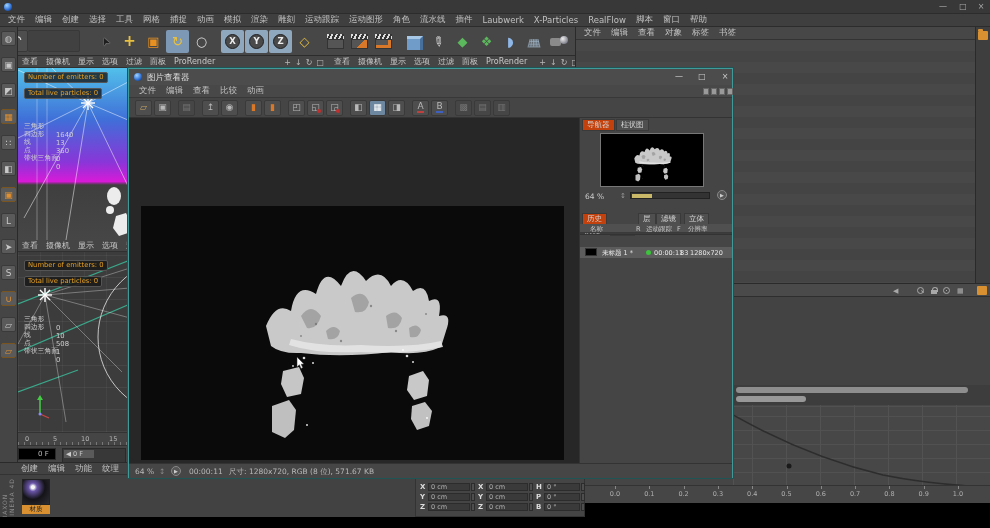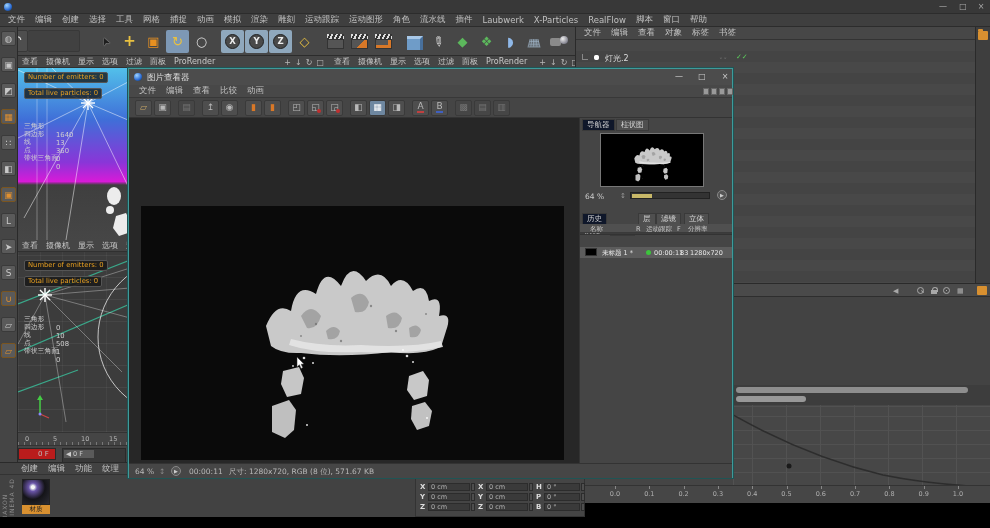--- a/index.html
+++ b/index.html
@@ -82,21 +82,21 @@
           border-radius:2px;color:#e8a020;font-size:6.8px;line-height:9px;padding:0 3px;white-space:nowrap}
   .statrow{position:absolute;font-size:6.8px;color:#d0d0d0;white-space:nowrap}
   .statrow .sv{position:absolute;left:32px}
 
   
   #ltimeline{left:18px;top:432px;width:110px;height:14px;background:#454545;border-top:1px solid #333;border-bottom:1px solid #333}
   .ltick{position:absolute;top:2px;font-size:6.5px;color:#b8b8b8}
   #ltimeline .ticks{position:absolute;left:0;bottom:0;width:100%;height:3px;
      background:repeating-linear-gradient(90deg,#777 0 1px,transparent 1px 6px)}
   #transport{left:18px;top:446px;width:110px;height:16px;background:#454545}
-  #frameField{position:absolute;left:0;top:2px;width:38px;height:12px;background:#b91c1c;border:1px solid #2a2a2a;
+  #frameField{position:absolute;left:0;top:2px;width:38px;height:12px;background:#000000;border:1px solid #2a2a2a;
               color:#bbb;font-size:7px;line-height:10px;padding-left:19px}
   #frameSlider{position:absolute;left:44px;top:2px;width:64px;height:26px;background:#383838;border:1px solid #2a2a2a}
   #frameSlider .hd{position:absolute;left:1px;top:1px;width:30px;height:8px;background:#5a5a5a;color:#ccc;
                    font-size:6.5px;line-height:8px;padding-left:2px;white-space:nowrap}
 
   
   #matmgr{left:0;top:462px;width:415px;height:55px;background:#424242;border-top:1px solid #2a2a2a}
   #matMenu{display:flex;align-items:center;height:12px;border-bottom:1px solid #333;padding-left:16px}
   #brand{position:absolute;left:-17px;top:26px;transform:rotate(-90deg);font-size:6px;color:#8a8a8a;letter-spacing:1px;width:50px}
   #matThumb{position:absolute;left:22px;top:16px;width:28px;height:26px;border:1px solid #222;
@@ -188,21 +188,21 @@
   .pvb.activeblue .g{color:#fff}
   .pvb.reddot::after{content:"";position:absolute;right:2px;bottom:2px;width:4px;height:4px;border-radius:50%;background:#c03030}
   .pvb.redu .g{border-bottom:2px solid #c04040}
   .pvb.bluu .g{border-bottom:2px solid #4060c0}
   .pvgap{width:5px;flex:0 0 auto}
   #pvCanvas{position:absolute;left:0;top:49px;width:450px;height:345px;background:#272727}
   #pvImage{position:absolute;left:12px;top:88px;width:423px;height:254px;background:#0a0a0a}
   #pvRight{position:absolute;left:450px;top:49px;width:153px;height:345px;background:#454545;border-left:1px solid #333}
   .ptab{position:absolute;height:12px;background:#4f4f4f;border:1px solid #3a3a3a;color:#d8d8d8;
         font-size:7.5px;line-height:10px;padding:0 4px;white-space:nowrap}
-  .ptab.on{background:#0f172a}
+  .ptab.on{background:#c2410c}
   #pvThumbBox{position:absolute;left:20px;top:15px;width:104px;height:54px;background:#000;border:1px solid #777}
   #pvZoomVal{position:absolute;left:5px;top:74px;font-size:7.5px;color:#ccc}
   #pvZoomSpin{position:absolute;left:40px;top:74px;font-size:7px;color:#999}
   #pvZoomTrack{position:absolute;left:50px;top:74px;width:80px;height:7px;background:#333;border:1px solid #222}
   #pvZoomFill{position:absolute;left:1px;top:1px;width:20px;height:4px;background:#c8b868}
   #pvZoomBtn{position:absolute;left:137px;top:72px;width:10px;height:10px;border-radius:50%;background:#555;
              border:1px solid #888;color:#ccc;font-size:5px;text-align:center;line-height:9px}
   #pvHistHeader{position:absolute;left:0;top:107px;width:100%;height:10px;background:#3c3c3c;border-top:1px solid #333;
                 border-bottom:1px solid #333;font-size:7.5px;color:#ccc;line-height:9px;padding-left:5px}
   #pvThead{position:absolute;left:0;top:106px;width:100%;height:9px;background:#505050;border-bottom:1px solid #3a3a3a}
@@ -515,27 +515,20 @@
   <div class="abs" id="om">
     <div id="omMenu">
         <div class="mi">文件</div>
         <div class="mi">编辑</div>
         <div class="mi">查看</div>
         <div class="mi">对象</div>
         <div class="mi">标签</div>
         <div class="mi">书签</div>
       </div>
     <div id="omRows">
-        <div class="omrow" style="top: 12px;">
-          <div class="omtree"></div>
-          <div class="omicon light-icon"></div>
-          <div class="omlabel">灯光.2</div>
-          <div class="omdots">◦◦</div>
-          <div class="check-tag">✓✓</div>
-        </div>
       </div>
   </div>
   <div class="abs" id="vstrip">
     <div class="vsicon" style="top:4px"></div>
   </div>
 
   <div class="abs" id="attr">
     <div id="attrHead">
       <div class="ah" style="left:160px">◀</div>
       <div class="ah mag" style="left:184px"></div>

